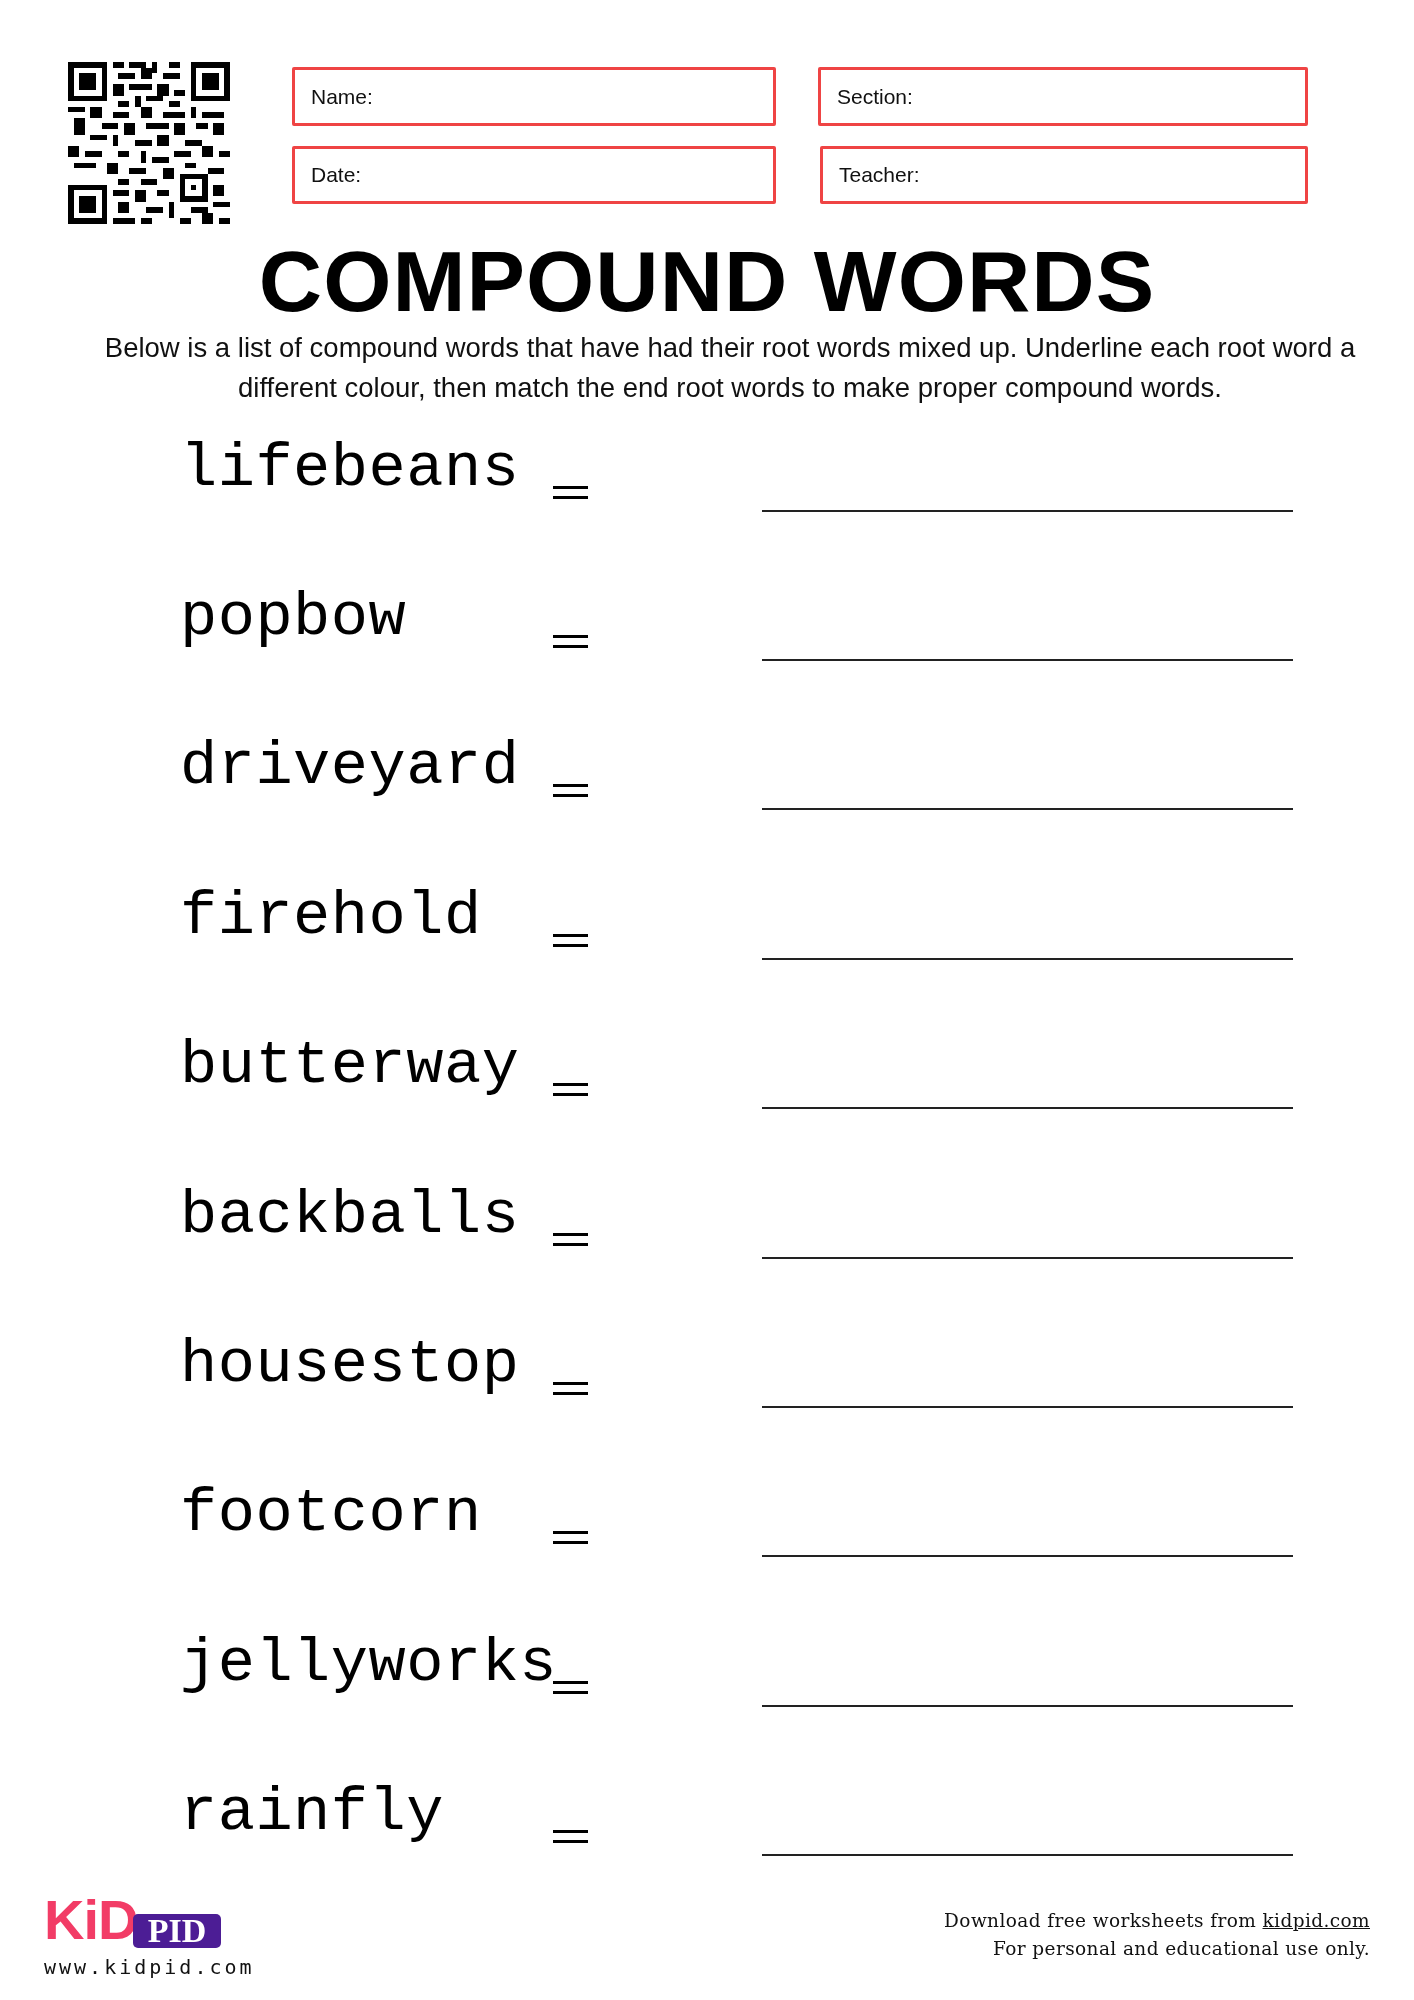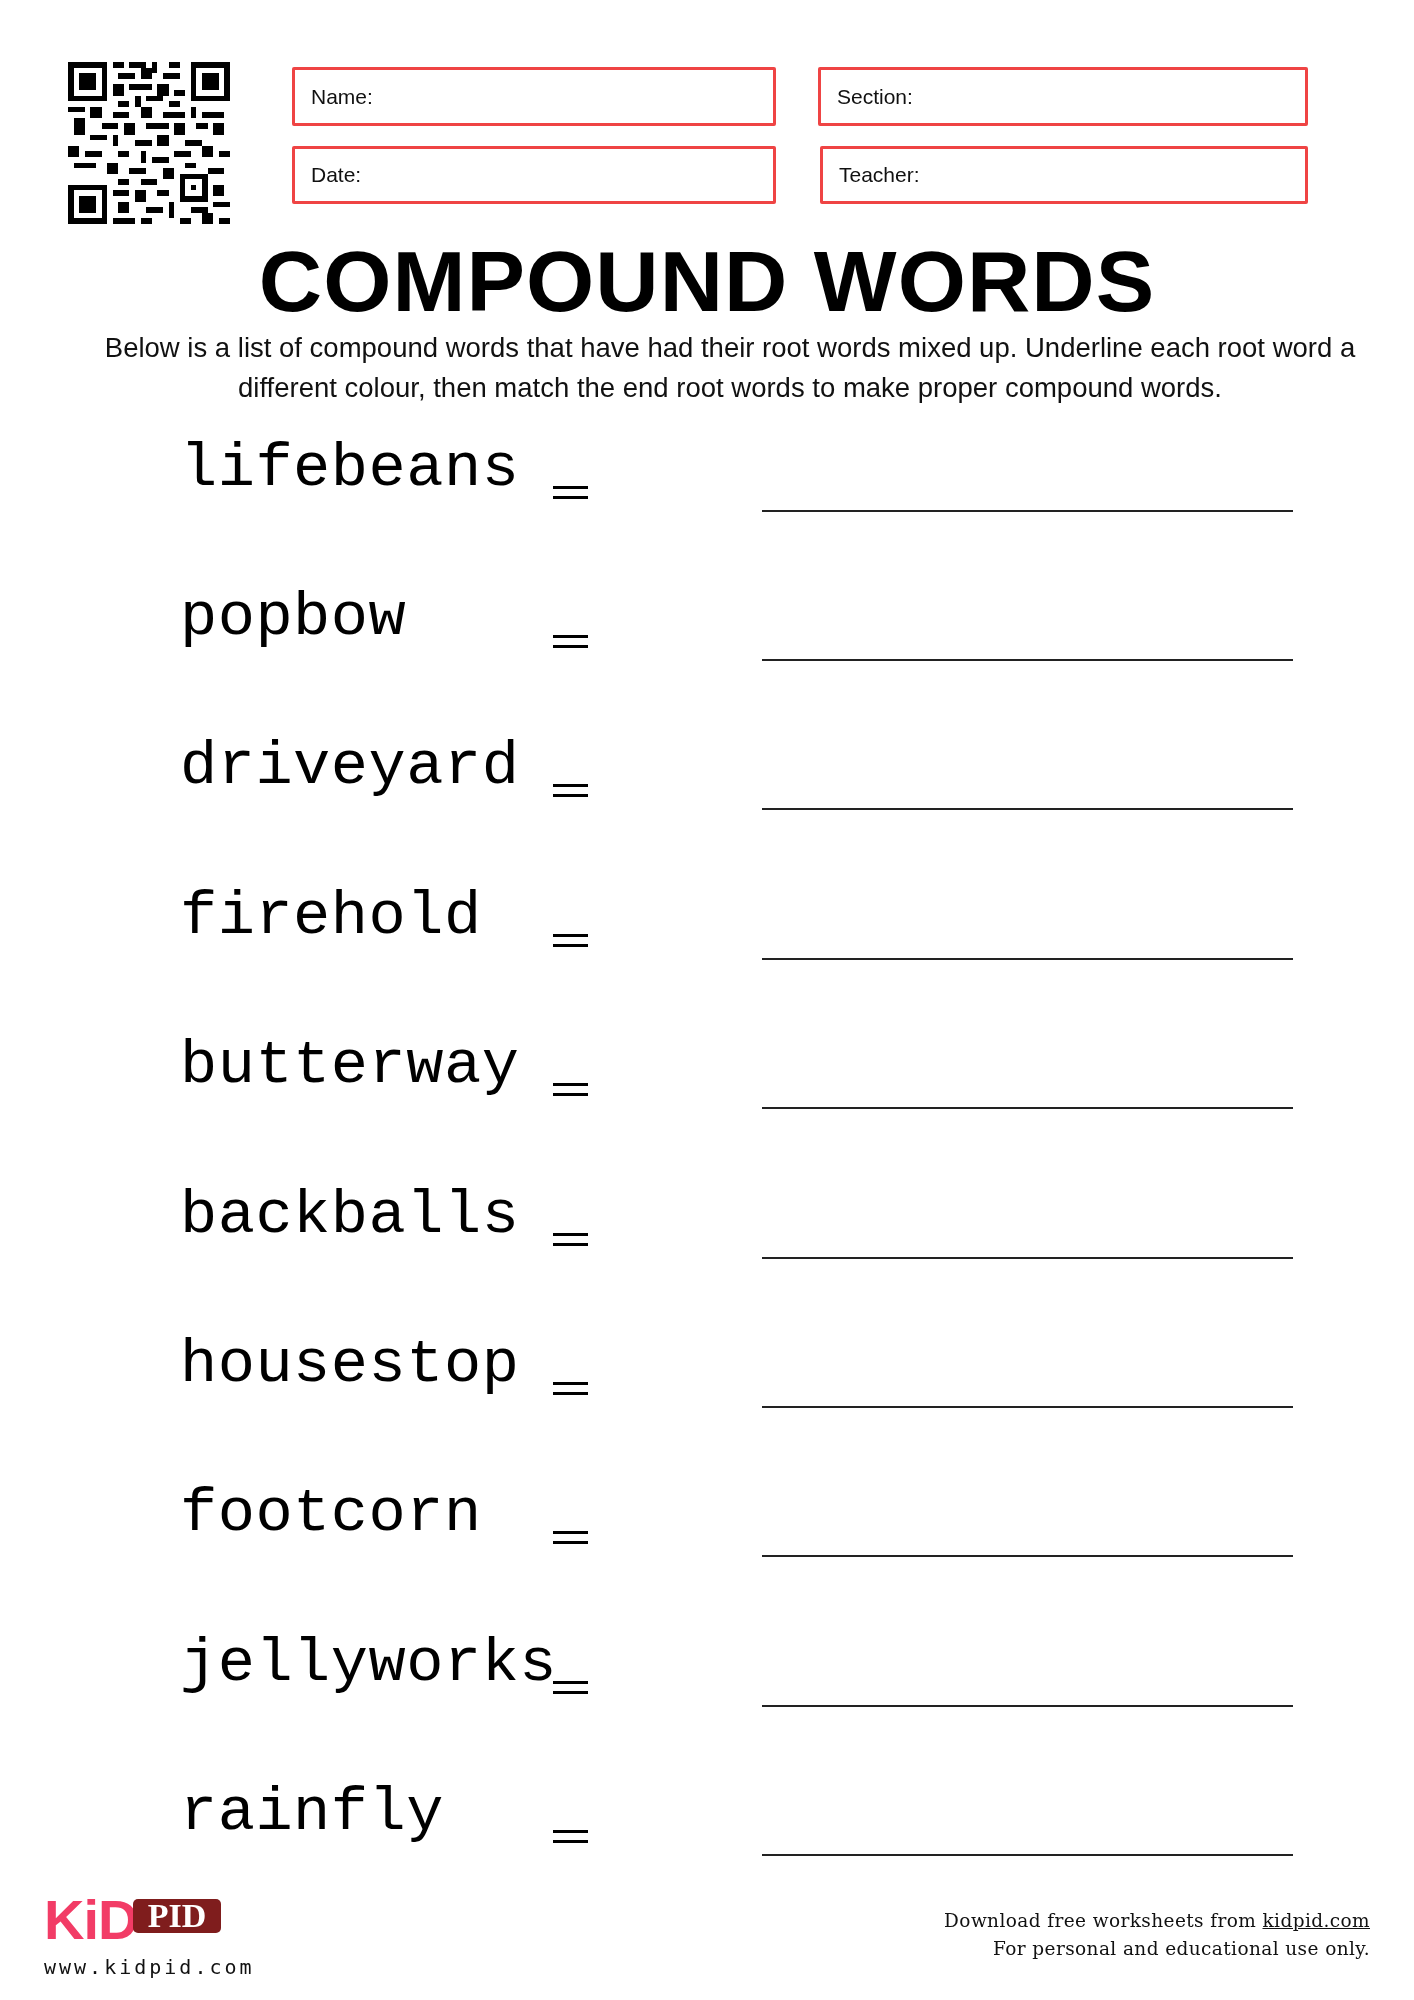--- a/index.html
+++ b/index.html
@@ -22,21 +22,21 @@
   .word { position:absolute; left:180px; font-family:Liberation Mono, monospace; font-weight:normal; font-size:62px; line-height:1; letter-spacing:0.5px; }
   .eq { position:absolute; left:553px; width:35px; height:12px; }
   .eq::before, .eq::after { content:""; position:absolute; left:0; width:35px; height:3px; background:#000; }
   .eq::before { top:0; }
   .eq::after { top:10px; }
   .answer-line { position:absolute; left:762px; width:531px; height:2px; background:#222; }
 
   
   .logo { left:44px; top:1890px; width:190px; height:56px; }
   .logo-kid { position:absolute; left:0; top:2px; font-family:"Liberation Sans", sans-serif; font-weight:bold; font-size:56px; line-height:1; color:#f23c66; letter-spacing:-1px; }
-  .logo-pid-bg { position:absolute; left:89px; top:9px; width:88px; height:34px; background:#7f1d1d; border-radius:5px; }
+  .logo-pid-bg { position:absolute; left:89px; top:24px; width:88px; height:34px; background:#4c1d95; border-radius:5px; }
   .logo-pid { position:absolute; left:0; top:0; width:88px; text-align:center; font-family:"Liberation Serif", serif; font-weight:bold; font-size:34px; line-height:34px; color:#fff; }
   .logo-url { left:44px; top:1955px; font-family:"DejaVu Sans Mono", monospace; font-size:20px; letter-spacing:3px; color:#111; }
 
   .footer-note { right:44px; top:1907px; text-align:right; font-family:"DejaVu Serif", serif; font-size:18.5px; line-height:28px; color:#111; letter-spacing:0.4px; }
   .footer-link { text-decoration:underline; color:#111; }
 </style>
 </head>
 <body>
 
 <div class="abs qr">

